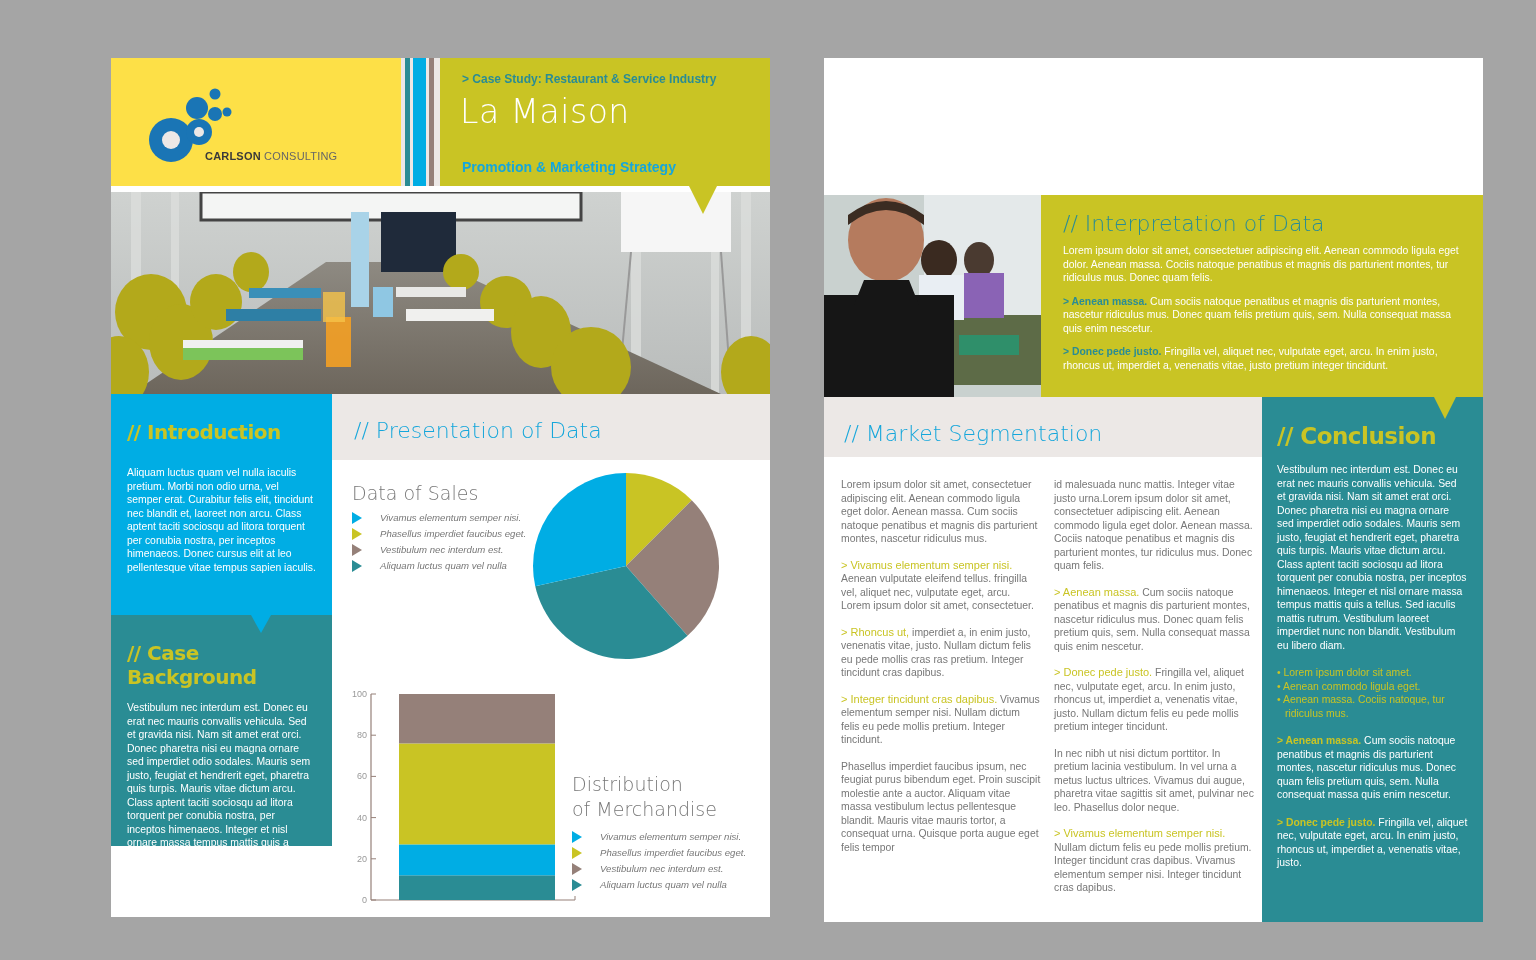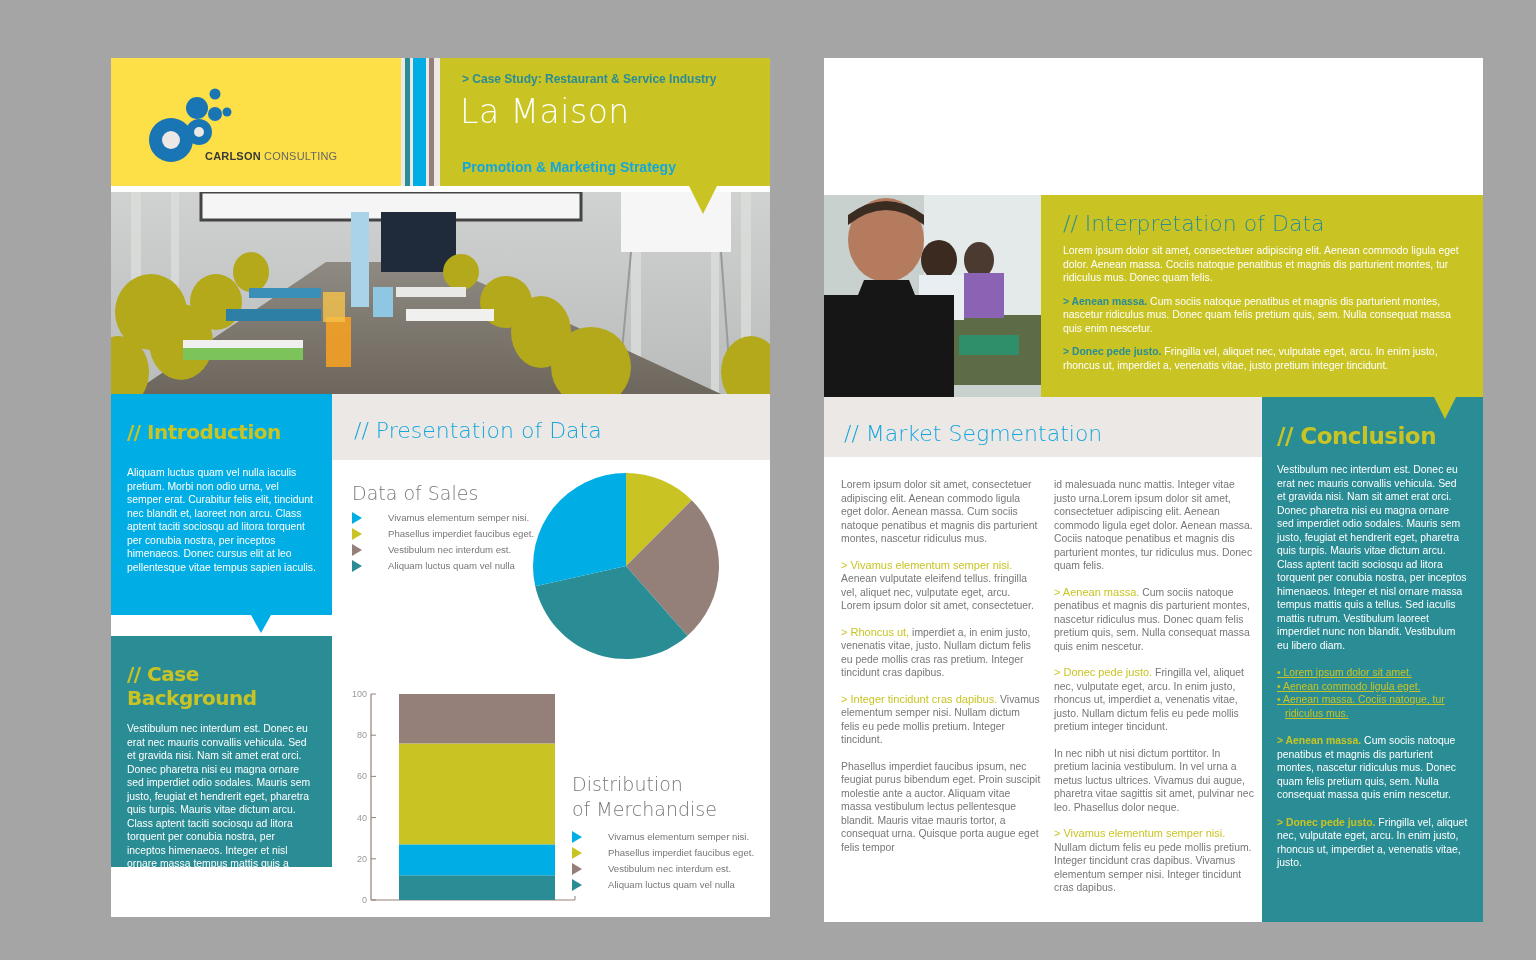--- a/index.html
+++ b/index.html
@@ -23,31 +23,31 @@
 
   .logo-svg { position: absolute; left: 36px; top: 28px; }
   .logo-text { position: absolute; left: 94px; top: 92px; font-size: 11px; color: #666; font-family: "Liberation Sans", sans-serif; letter-spacing: 0.2px; }
   .logo-text b { color: #3a3a3a; }
 
   
   .photo1 { position: absolute; left: 0; top: 134px; width: 659px; height: 202px; overflow: hidden; background: #dcdcd8; }
 
   
   .intro { position: absolute; left: 0; top: 336px; width: 221px; height: 221px; background: #00ade4; padding: 26px 16px 0 16px; }
-  .case { position: absolute; left: 0; top: 578px; width: 221px; height: 231px; background: #2a8c94; padding: 26px 16px 0 16px; }
+  .case { position: absolute; left: 0; top: 557px; width: 221px; height: 231px; background: #2a8c94; padding: 26px 16px 0 16px; }
   .intro-pointer { left: 140px; top: 557px; border-left: 10px solid transparent; border-right: 10px solid transparent; border-top: 18px solid #00ade4; z-index: 3; }
   .sec-head-y { font-family: "DejaVu Sans", sans-serif; font-weight: bold; font-size: 20px; color: #c9c424; letter-spacing: -0.5px; }
   .body-w { font-family: "Liberation Sans", sans-serif; font-size: 10.4px; line-height: 13.5px; color: #ffffff; margin-top: 22px; }
 
   .pres-head { position: absolute; left: 221px; top: 336px; width: 438px; height: 66px; background: #ece8e6; }
   .pres-head .h { position: absolute; left: 22px; top: 24px; font-size: 22px; color: #15a6db; font-weight: 300; }
 
   .pos-title { position: absolute; left: 241px; top: 424px; font-size: 19px; color: #777; font-weight: 300; }
   .legend { position: absolute; list-style: none; }
-  .legend li { position: relative; padding-left: 36px; font-family: "Liberation Sans", sans-serif; font-size: 9.6px; color: #777; height: 16px; line-height: 16px; }
+  .legend li { position: relative; padding-left: 28px; font-family: "Liberation Sans", sans-serif; font-size: 9.6px; color: #777; height: 16px; line-height: 16px; font-style: italic; }
   .legend li .tri { position: absolute; left: 0; top: 2px; width: 0; height: 0; border-top: 6px solid transparent; border-bottom: 6px solid transparent; border-left: 10px solid #000; }
   .legend-pos { left: 241px; top: 452px; }
   .legend-dist { left: 461px; top: 771px; }
 
   .pie { position: absolute; left: 421px; top: 414px; width: 188px; height: 188px; }
 
   .bar-chart { position: absolute; left: 228px; top: 628px; width: 240px; height: 220px; }
   .dist-title { position: absolute; left: 461px; top: 714px; font-size: 19px; color: #777; line-height: 25px; font-weight: 300; }
 
   
@@ -66,21 +66,21 @@
   .col .lead { color: #c9c424; font-weight: normal; font-size: 11px; }
   .col1 { left: 17px; }
   .col2 { left: 230px; }
 
   .concl { position: absolute; left: 438px; top: 339px; width: 221px; height: 525px; background: #2a8c94; padding: 26px 15px 0 15px; }
   .concl-pointer { left: 610px; top: 339px; border-left: 11px solid transparent; border-right: 11px solid transparent; border-top: 22px solid #c9c424; z-index: 3; }
   .concl .h { font-family: "DejaVu Sans", sans-serif; font-weight: bold; font-size: 23px; color: #c9c424; letter-spacing: -0.5px; }
   .concl p { font-family: "Liberation Sans", sans-serif; font-size: 10.4px; line-height: 13.5px; color: #fff; margin-top: 12px; }
   .concl p.first { margin-top: 14px; }
   .concl ul { list-style: none; margin-top: 14px; }
-  .concl ul li { font-family: "Liberation Sans", sans-serif; font-size: 10.4px; line-height: 13.5px; color: #c9c424; padding-left: 8px; text-indent: -8px; text-decoration: underline; }
+  .concl ul li { font-family: "Liberation Sans", sans-serif; font-size: 10.4px; line-height: 13.5px; color: #c9c424; padding-left: 8px; text-indent: -8px; }
   .concl .lead { color: #c9c424; font-weight: bold; }
 </style>
 </head>
 <body>
 
 <div class="page" id="page1">
 
   <div class="logo-area">
     <svg class="logo-svg" width="110" height="80" viewBox="0 0 110 80">
       <circle cx="24" cy="54" r="22" fill="#1a75b5"></circle>

